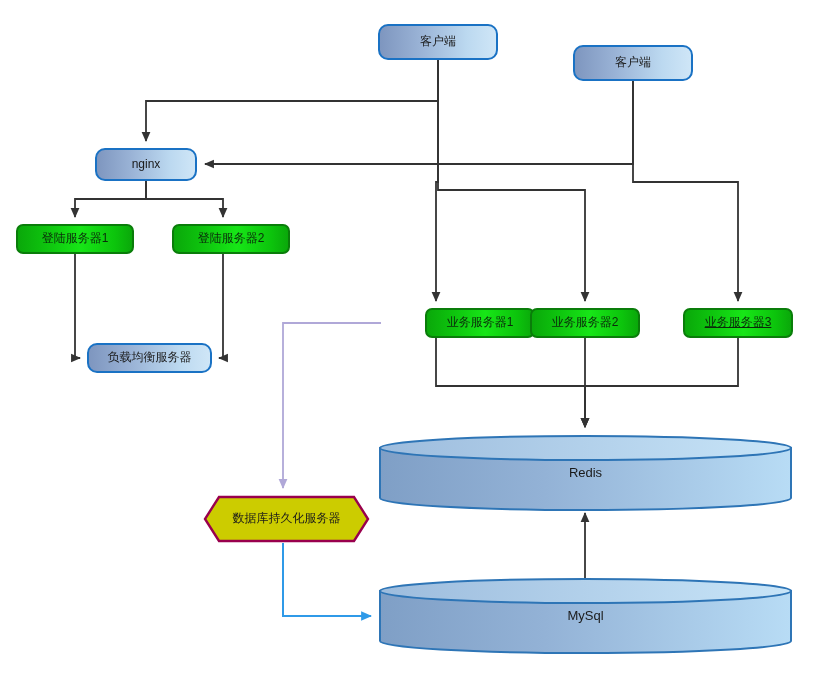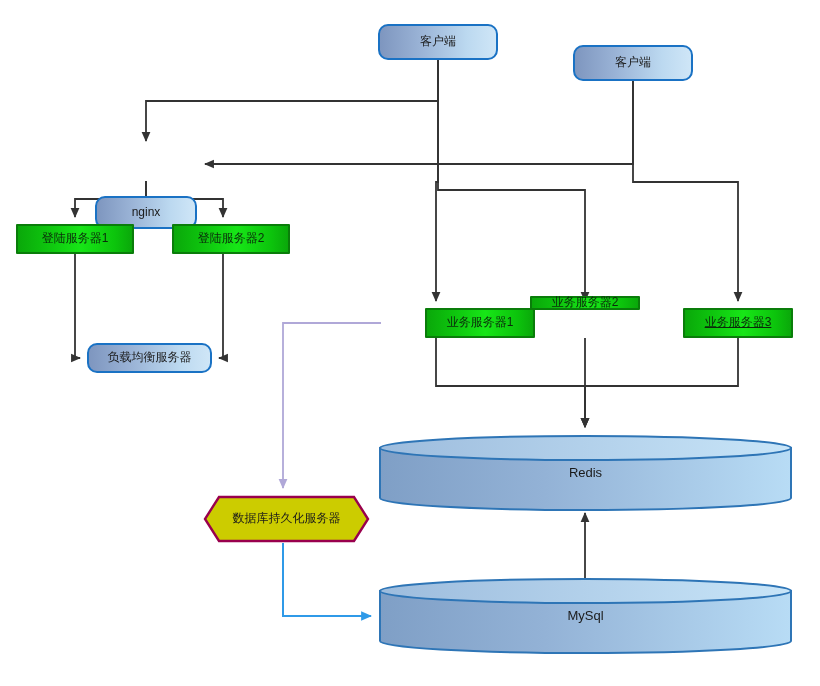--- a/index.html
+++ b/index.html
@@ -45,21 +45,21 @@
   .box-blue {
     background: linear-gradient(to right, #7e96bf 0%, #9ab3d6 35%, #bcd9f0 75%, #cfe6f7 100%);
     border: 2px solid #1a72c4;
     font-size: 12px;
   }
 
   
   .box-green {
     background: linear-gradient(to right, #0aa80a 0%, #0ec40e 25%, #17e617 55%, #0cc40c 85%, #0aa80a 100%);
     border: 2px solid #0a7d0a;
-    border-radius: 1px;
+    border-radius: 7px;
     font-size: 12px;
     color: #0b2b0b;
   }
 
   
   .hexagon {
     background: transparent;
     border: none;
     font-size: 12px;
   }
@@ -149,41 +149,41 @@
   </svg>
 
   <div class="node box-blue" style="left:378px; top:24px; width:120px; height:36px;">
     <span class="node-label">客户端</span>
   </div>
 
   <div class="node box-blue" style="left:573px; top:45px; width:120px; height:36px;">
     <span class="node-label">客户端</span>
   </div>
 
-  <div class="node box-blue" style="left:95px; top:148px; width:102px; height:33px;margin-top:48px;">
+  <div class="node box-blue" style="left:95px; top:148px; width:102px; height:33px;">
     <span class="node-label">nginx</span>
   </div>
 
   <div class="node box-green" style="left:16px; top:224px; width:118px; height:30px;">
     <span class="node-label">登陆服务器1</span>
   </div>
 
   <div class="node box-green" style="left:172px; top:224px; width:118px; height:30px;">
     <span class="node-label">登陆服务器2</span>
   </div>
 
   <div class="node box-blue" style="left:87px; top:343px; width:125px; height:30px;">
     <span class="node-label">负载均衡服务器</span>
   </div>
 
   <div class="node box-green" style="left:381px; top:308px; width:110px; height:30px;margin-left:44px;">
     <span class="node-label">业务服务器1</span>
   </div>
 
-  <div class="node box-green" style="left:530px; top:296px; width:110px; height:14px;">
+  <div class="node box-green" style="left:530px; top:308px; width:110px; height:30px;">
     <span class="node-label">业务服务器2</span>
   </div>
 
   <div class="node box-green" style="left:683px; top:308px; width:110px; height:30px;text-decoration:underline;">
     <span class="node-label">业务服务器3</span>
   </div>
 
   <div class="node hexagon" style="left:203px; top:495px; width:167px; height:48px;justify-content:center;">
     <svg width="167" height="48" viewBox="0 0 167 48" xmlns="http://www.w3.org/2000/svg">
       <polygon points="16,2 151,2 165,24 151,46 16,46 2,24" fill="#cccc00" stroke="#99004d" stroke-width="2.4"></polygon>

